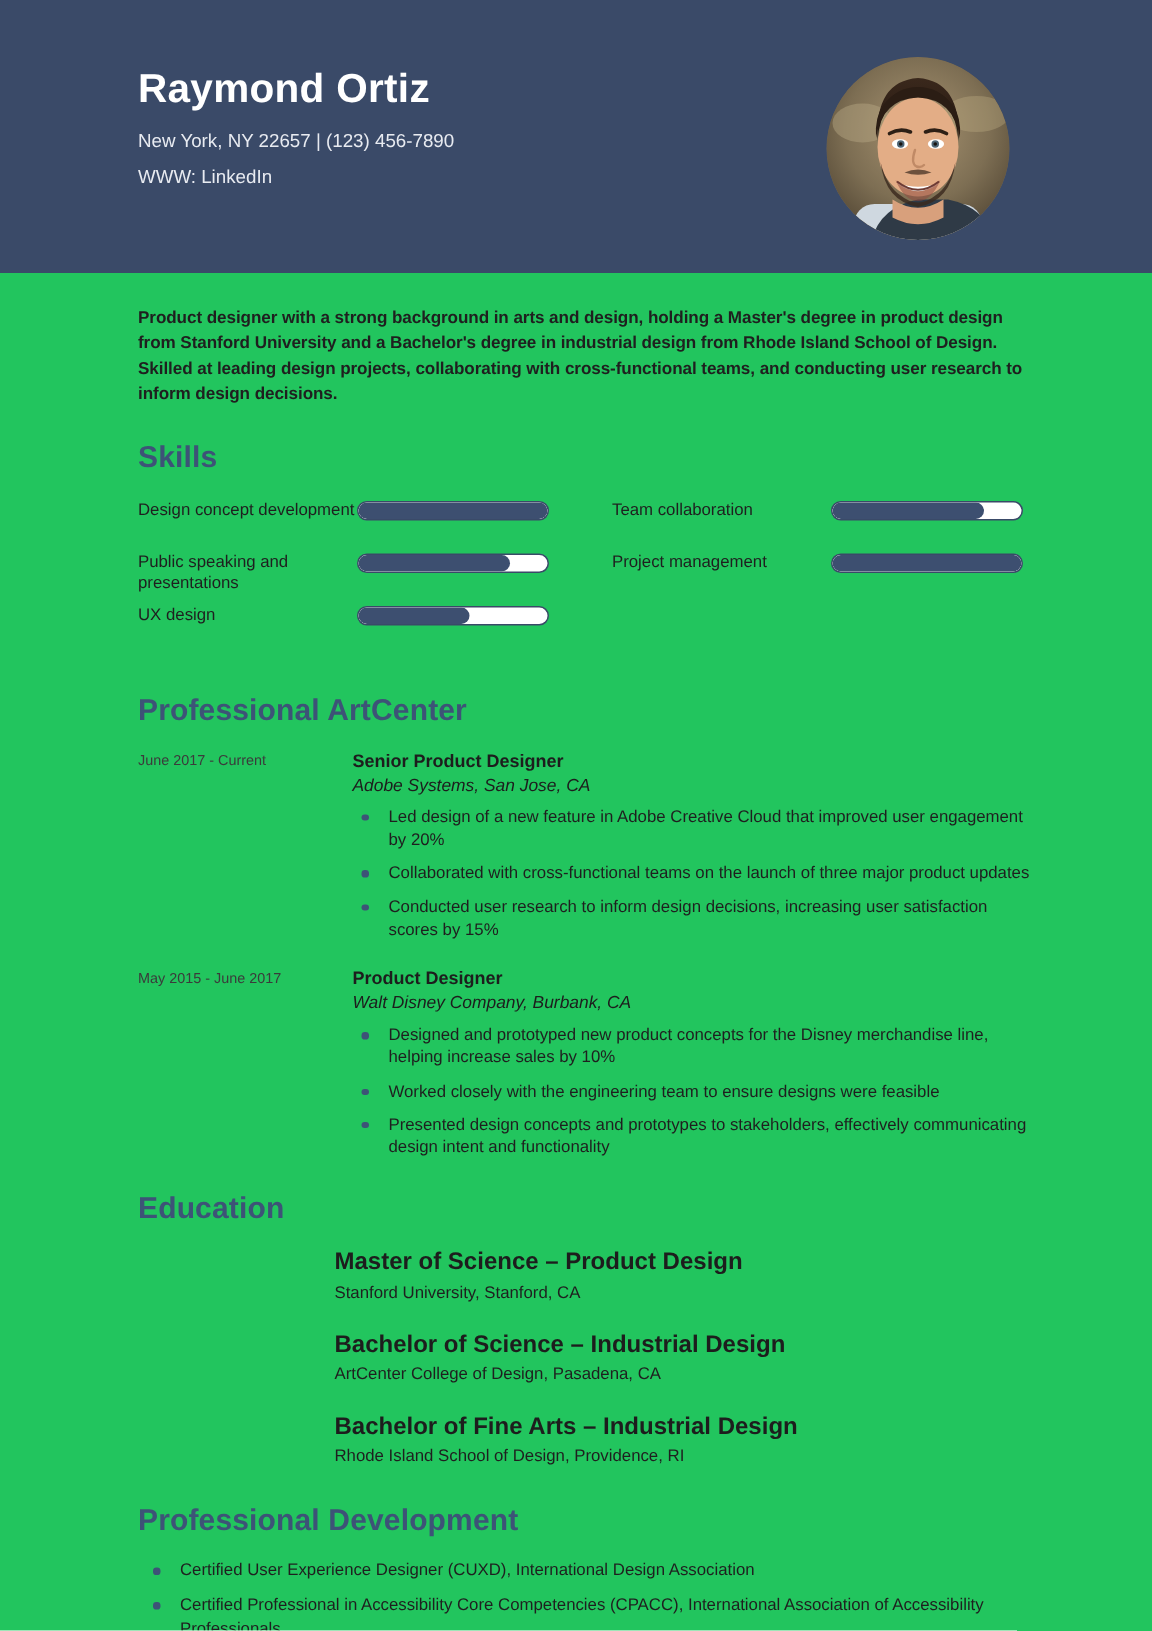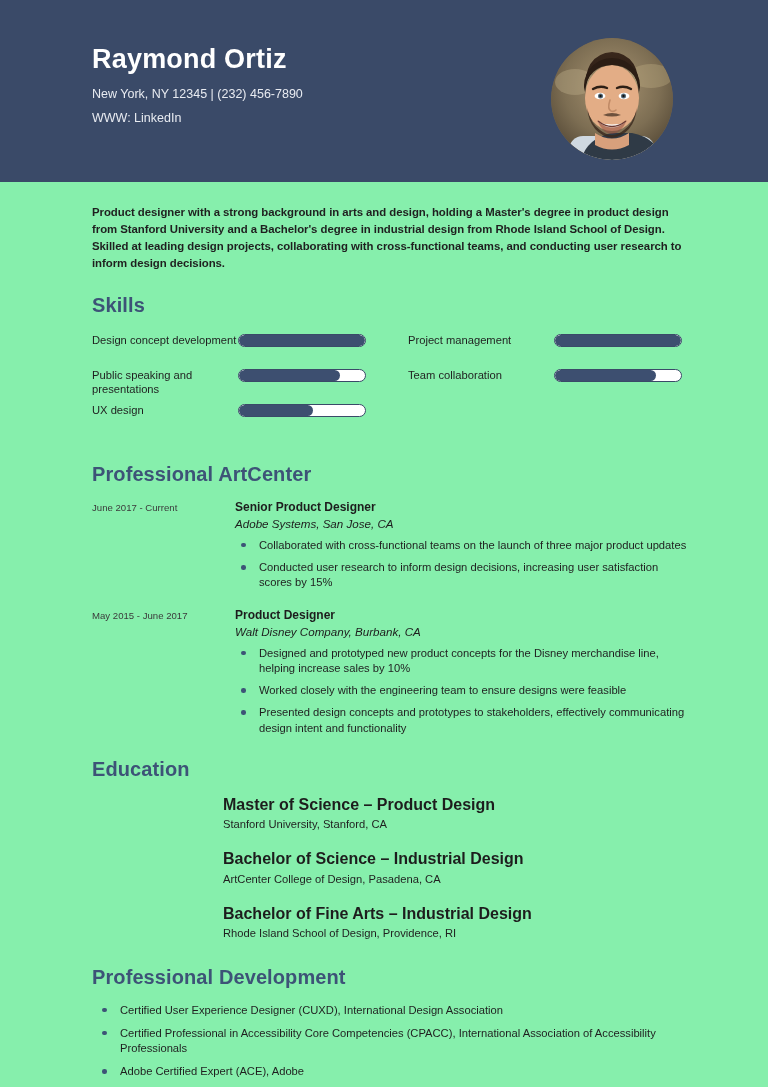--- a/index.html
+++ b/index.html
@@ -9,21 +9,21 @@
     height: 1087px;
     background: #ffffff;
     font-family: "Liberation Sans", sans-serif;
     -webkit-font-smoothing: antialiased;
   }
 
   .page {
     position: relative;
     width: 768px;
     height: 1087px;
-    background: #86efac;
+    background: #22c55e;
     overflow: hidden;
   }
 
   
   .header-band {
     position: relative;
     width: 768px;
     height: 182px;
     background: #3a4a68;
   }
@@ -234,21 +234,21 @@
   }
 </style>
 </head>
 <body>
 
 <div class="page">
 
   <div class="header-band">
     <div class="header-inner">
       <div class="full-name">Raymond Ortiz</div>
-      <div class="contact-line spaced">New York, NY 12345 | (232) 456-7890</div>
+      <div class="contact-line spaced">New York, NY 22657 | (123) 456-7890</div>
       <div class="contact-line">WWW: LinkedIn</div>
     </div>
 
     <div class="avatar-wrap">
       <svg class="avatar-svg" viewBox="0 0 122 122">
         <defs>
           <radialGradient id="bgGrad" cx="50%" cy="40%" r="72%">
             <stop offset="0%" stop-color="#a89472"></stop>
             <stop offset="55%" stop-color="#7d6e53"></stop>
             <stop offset="100%" stop-color="#473c2c"></stop>
@@ -312,44 +312,45 @@
             </div>
             <div class="skill-row">
               <div class="skill-label">UX design</div>
               <div class="skill-bar">
                 <div class="skill-fill" style="width: 59%;"></div>
               </div>
             </div>
           </div>
         <div class="skill-col">
             <div class="skill-row">
+              <div class="skill-label">Team collaboration</div>
+              <div class="skill-bar">
+                <div class="skill-fill" style="width: 80%;"></div>
+              </div>
+            </div>
+            <div class="skill-row">
               <div class="skill-label">Project management</div>
               <div class="skill-bar">
                 <div class="skill-fill" style="width: 100%;"></div>
-              </div>
-            </div>
-            <div class="skill-row">
-              <div class="skill-label">Team collaboration</div>
-              <div class="skill-bar">
-                <div class="skill-fill" style="width: 80%;"></div>
               </div>
             </div>
           </div>
       </div>
     </section>
 
     <section class="exp-section">
       <h2 class="section-title">Professional ArtCenter</h2>
       <div class="exp-list">
           <div class="exp-item">
             <div class="exp-dates">June 2017 - Current</div>
             <div class="exp-detail">
               <div class="exp-title">Senior Product Designer</div>
               <div class="exp-company">Adobe Systems, San Jose, CA</div>
               <ul class="bullets">
+                <li>Led design of a new feature in Adobe Creative Cloud that improved user engagement by 20%</li>
                 <li>Collaborated with cross-functional teams on the launch of three major product updates</li>
                 <li>Conducted user research to inform design decisions, increasing user satisfaction scores by 15%</li>
               </ul>
             </div>
           </div>
           <div class="exp-item">
             <div class="exp-dates">May 2015 - June 2017</div>
             <div class="exp-detail">
               <div class="exp-title">Product Designer</div>
               <div class="exp-company">Walt Disney Company, Burbank, CA</div>

